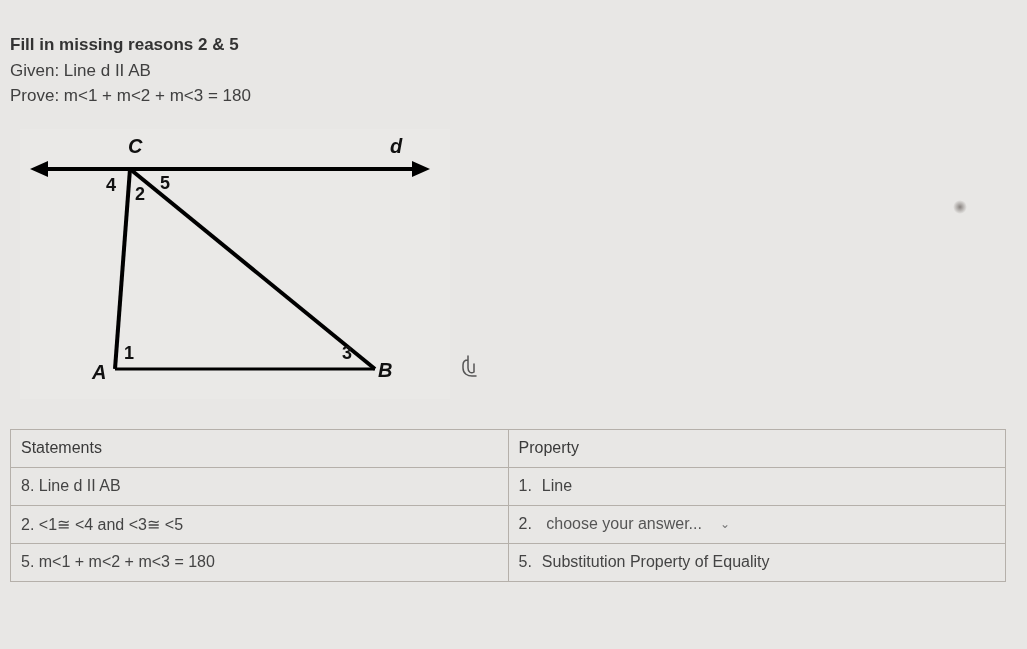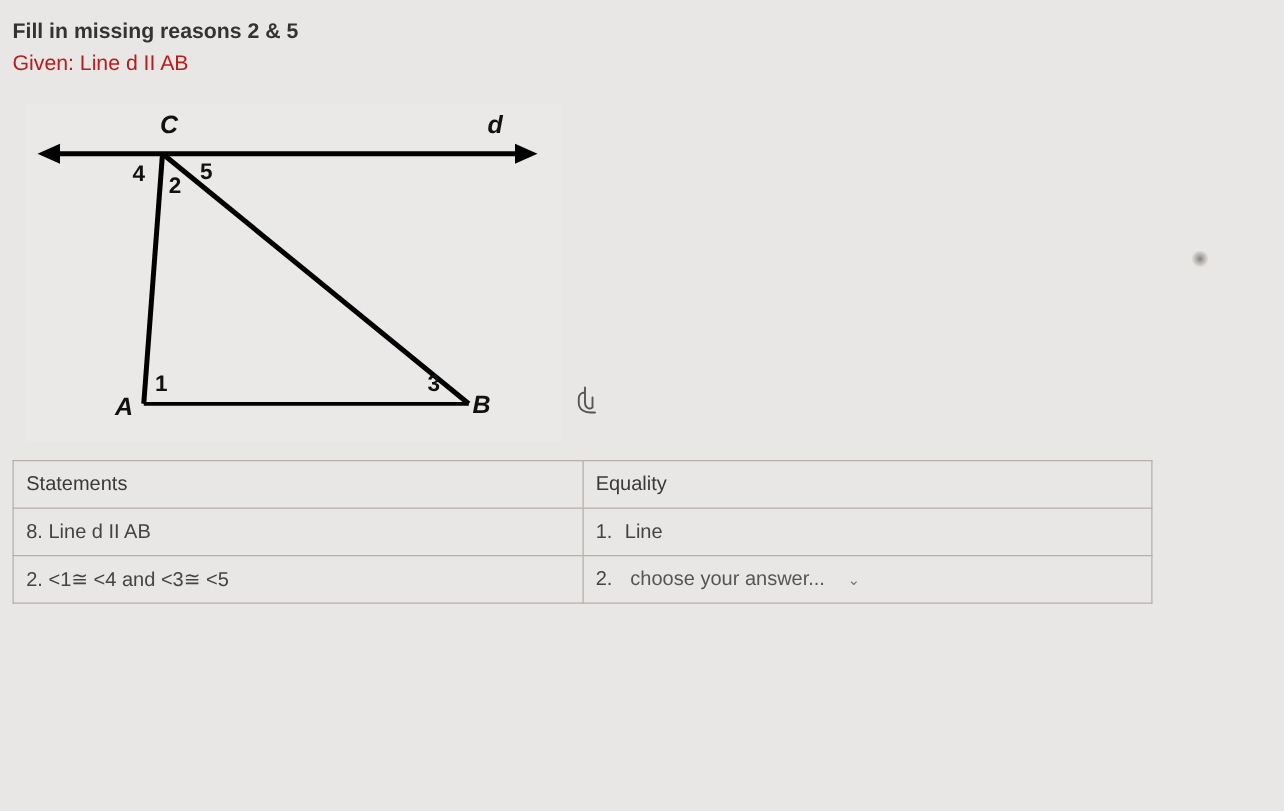--- a/index.html
+++ b/index.html
@@ -6,22 +6,22 @@
     body {
       width: 1027px;
       height: 649px;
       background: #e8e7e5;
       font-family: -apple-system, BlinkMacSystemFont, "Segoe UI", Arial, sans-serif;
       color: #2a2a2a;
       padding: 12px 10px;
       position: relative;
     }
     .prompt { font-size: 17px; line-height: 1.5; }
-    .prompt .line1 { font-weight: 600; color: #333; }
-    .prompt .line2, .prompt .line3 { font-weight: 500; color: #b91c1c; }
+    .prompt .line1 { font-weight: 600; color: #333; margin-top: 20px; }
+    .prompt .line2, .prompt .line3 { font-weight: 500; color: #404040; }
     .figure {
       margin-top: 20px;
       margin-left: 10px;
       width: 430px;
       height: 270px;
       position: relative;
       background: #eae9e7;
     }
     .figure svg { position: absolute; top:0; left:0; }
     .figlabel {
@@ -31,23 +31,23 @@
       font-style: italic;
       color: #111;
     }
     .nolabel { font-style: normal; font-size: 18px; }
     .cursor {
       position: absolute;
       font-size: 20px;
       color: #333;
     }
     table.proof {
-      margin-top: 15px;
+      margin-top: 30px;
       border-collapse: collapse;
-      width: 912px;
+      width: 996px;
       font-size: 16px;
       color: #444;
       table-layout: fixed;
     }
     table.proof td {
       border: 1px solid #b5b0aa;
       padding: 8px 10px;
       vertical-align: middle;
       height: 38px;
     }
@@ -77,20 +77,21 @@
       background: radial-gradient(circle, rgba(40,30,25,0.5) 0%, rgba(40,30,25,0) 70%);
       border-radius: 50%;
     }
   </style>
 </head>
 <body>
 
 <div class="prompt">
   <div class="line1">Fill in missing reasons 2 &amp; 5</div>
   <div class="line2">Given: Line d II AB</div>
+  <div class="line3">Prove: m&lt;1 + m&lt;2 + m&lt;3 = 180</div>
 </div>
 
 <div class="figure">
   <svg width="430" height="270" viewBox="0 0 430 270">
 
     <line x1="20" y1="40" x2="400" y2="40" stroke="#000" stroke-width="4"></line>
     <polygon points="10,40 28,32 28,48" fill="#000"></polygon>
     <polygon points="410,40 392,32 392,48" fill="#000"></polygon>
 
     <line x1="110" y1="40" x2="95" y2="240" stroke="#000" stroke-width="4"></line>
@@ -113,34 +114,40 @@
     <svg width="22" height="24" viewBox="0 0 22 24">
         <path d="M8 2 L8 14 M8 14 C8 18 11 20 14 18 L14 10 M8 6 C5 6 3 8 3 11 L3 14 C3 20 8 22 12 22 L16 22" fill="none" stroke="#555" stroke-width="1.5" stroke-linecap="round"></path>
       </svg>
   </span>
 </div>
 
 <table class="proof">
   <tbody>
       <tr>
     <td>Statements</td>
-    <td>Equality</td>
+    <td>Property</td>
   </tr>
   <tr>
     <td>8. Line d II AB</td>
     <td class="reason-cell">
       <span class="num">1.</span><span>Line</span>
     </td>
   </tr>
   <tr>
     <td>2. &lt;1≅ &lt;4 and &lt;3≅ &lt;5</td>
     <td class="reason-cell">
       <span class="num">2.</span>
       <span class="dropdown">
         <span>choose your answer...</span>
         <span class="chev">⌄</span>
       </span>
     </td>
   </tr>
+  <tr>
+    <td>5. m&lt;1 + m&lt;2 + m&lt;3 = 180</td>
+    <td class="reason-cell">
+      <span class="num">5.</span><span>Substitution Property of Equality</span>
+    </td>
+  </tr>
 </tbody>
   </table>
 
 <div class="smudge"></div>
 
 </body></html>

